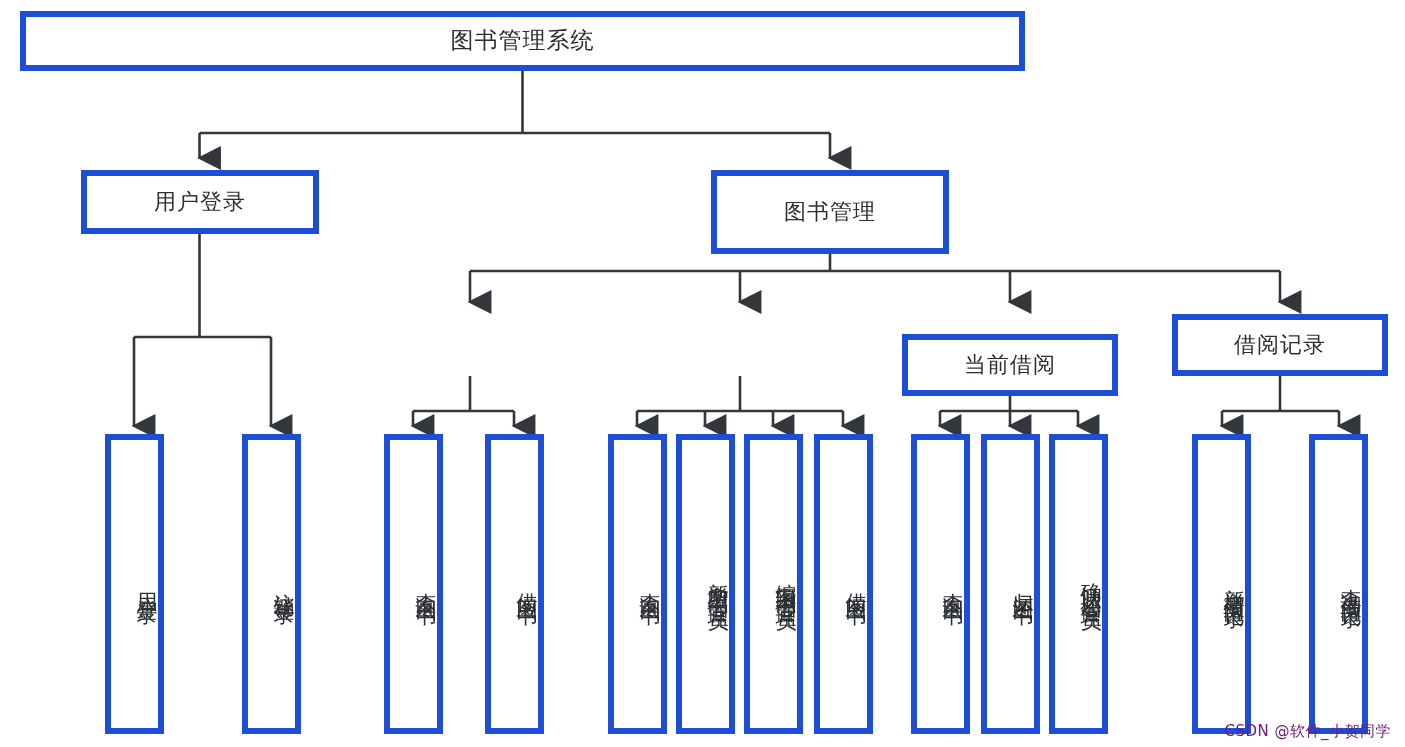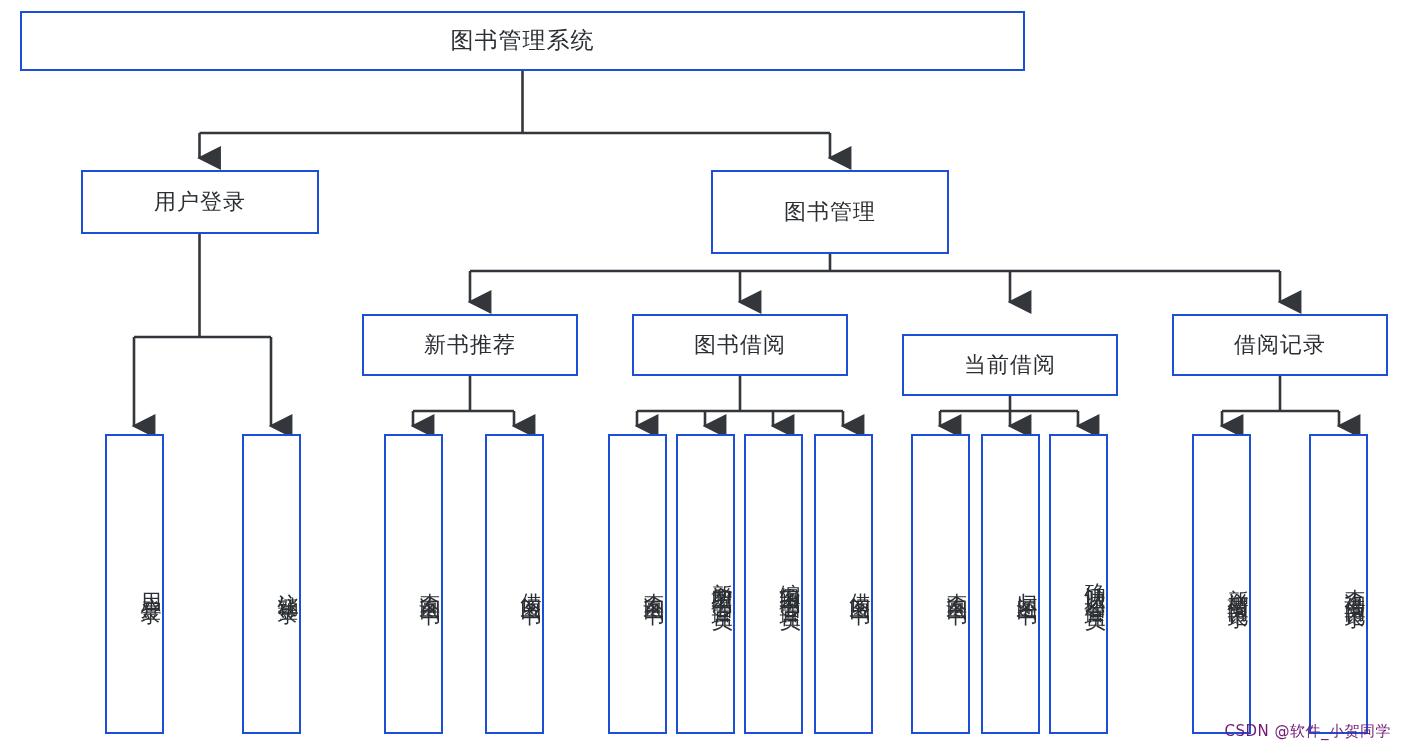--- a/index.html
+++ b/index.html
@@ -8,21 +8,21 @@
     width:1405px;height:747px;
     background:#ffffff;
     font-family:"DejaVu Sans","Liberation Sans",sans-serif;
     overflow:hidden;
   }
   #diagram{position:relative;width:1405px;height:747px;}
   #edges{position:absolute;left:0;top:0;width:1405px;height:747px;}
   .node{
     position:absolute;
     box-sizing:border-box;
-    border:2px solid #1d4ed8;
+    border:6px solid #1d4ed8;
     background:#ffffff;
     display:flex;
     align-items:center;
     justify-content:center;
     color:#2b2f33;
   }
   .node.h{
     font-size:22px;
     letter-spacing:1px;
     line-height:1.2;
@@ -107,22 +107,20 @@
       <path d="M 1222 411 L 1222 426" marker-end="url(#arrow)"></path>
       <path d="M 1339 411 L 1339 426" marker-end="url(#arrow)"></path>
     </g>
   </svg>
 
   <div class="node h root" style="left:20px;top:11px;width:1005px;height:60px;">图书管理系统</div>
 
   <div class="node h" style="left:81px;top:170px;width:238px;height:64px;">用户登录</div>
   <div class="node h" style="left:711px;top:170px;width:238px;height:84px;">图书管理</div>
 
-  <div class="node h" style="left:362px;top:314px;width:216px;height:62px;">新书推荐</div>
-  <div class="node h" style="left:632px;top:314px;width:216px;height:62px;">图书借阅</div>
   <div class="node h" style="left:902px;top:314px;width:216px;height:62px;margin-top:20px;">当前借阅</div>
   <div class="node h" style="left:1172px;top:314px;width:216px;height:62px;">借阅记录</div>
 
   <div class="node v" style="left:105px;top:434px;width:59px;height:300px;">
     <span class="vt">用户登录</span>
   </div>
   <div class="node v" style="left:242px;top:434px;width:59px;height:300px;">
     <span class="vt">注销登录</span>
   </div>
 

